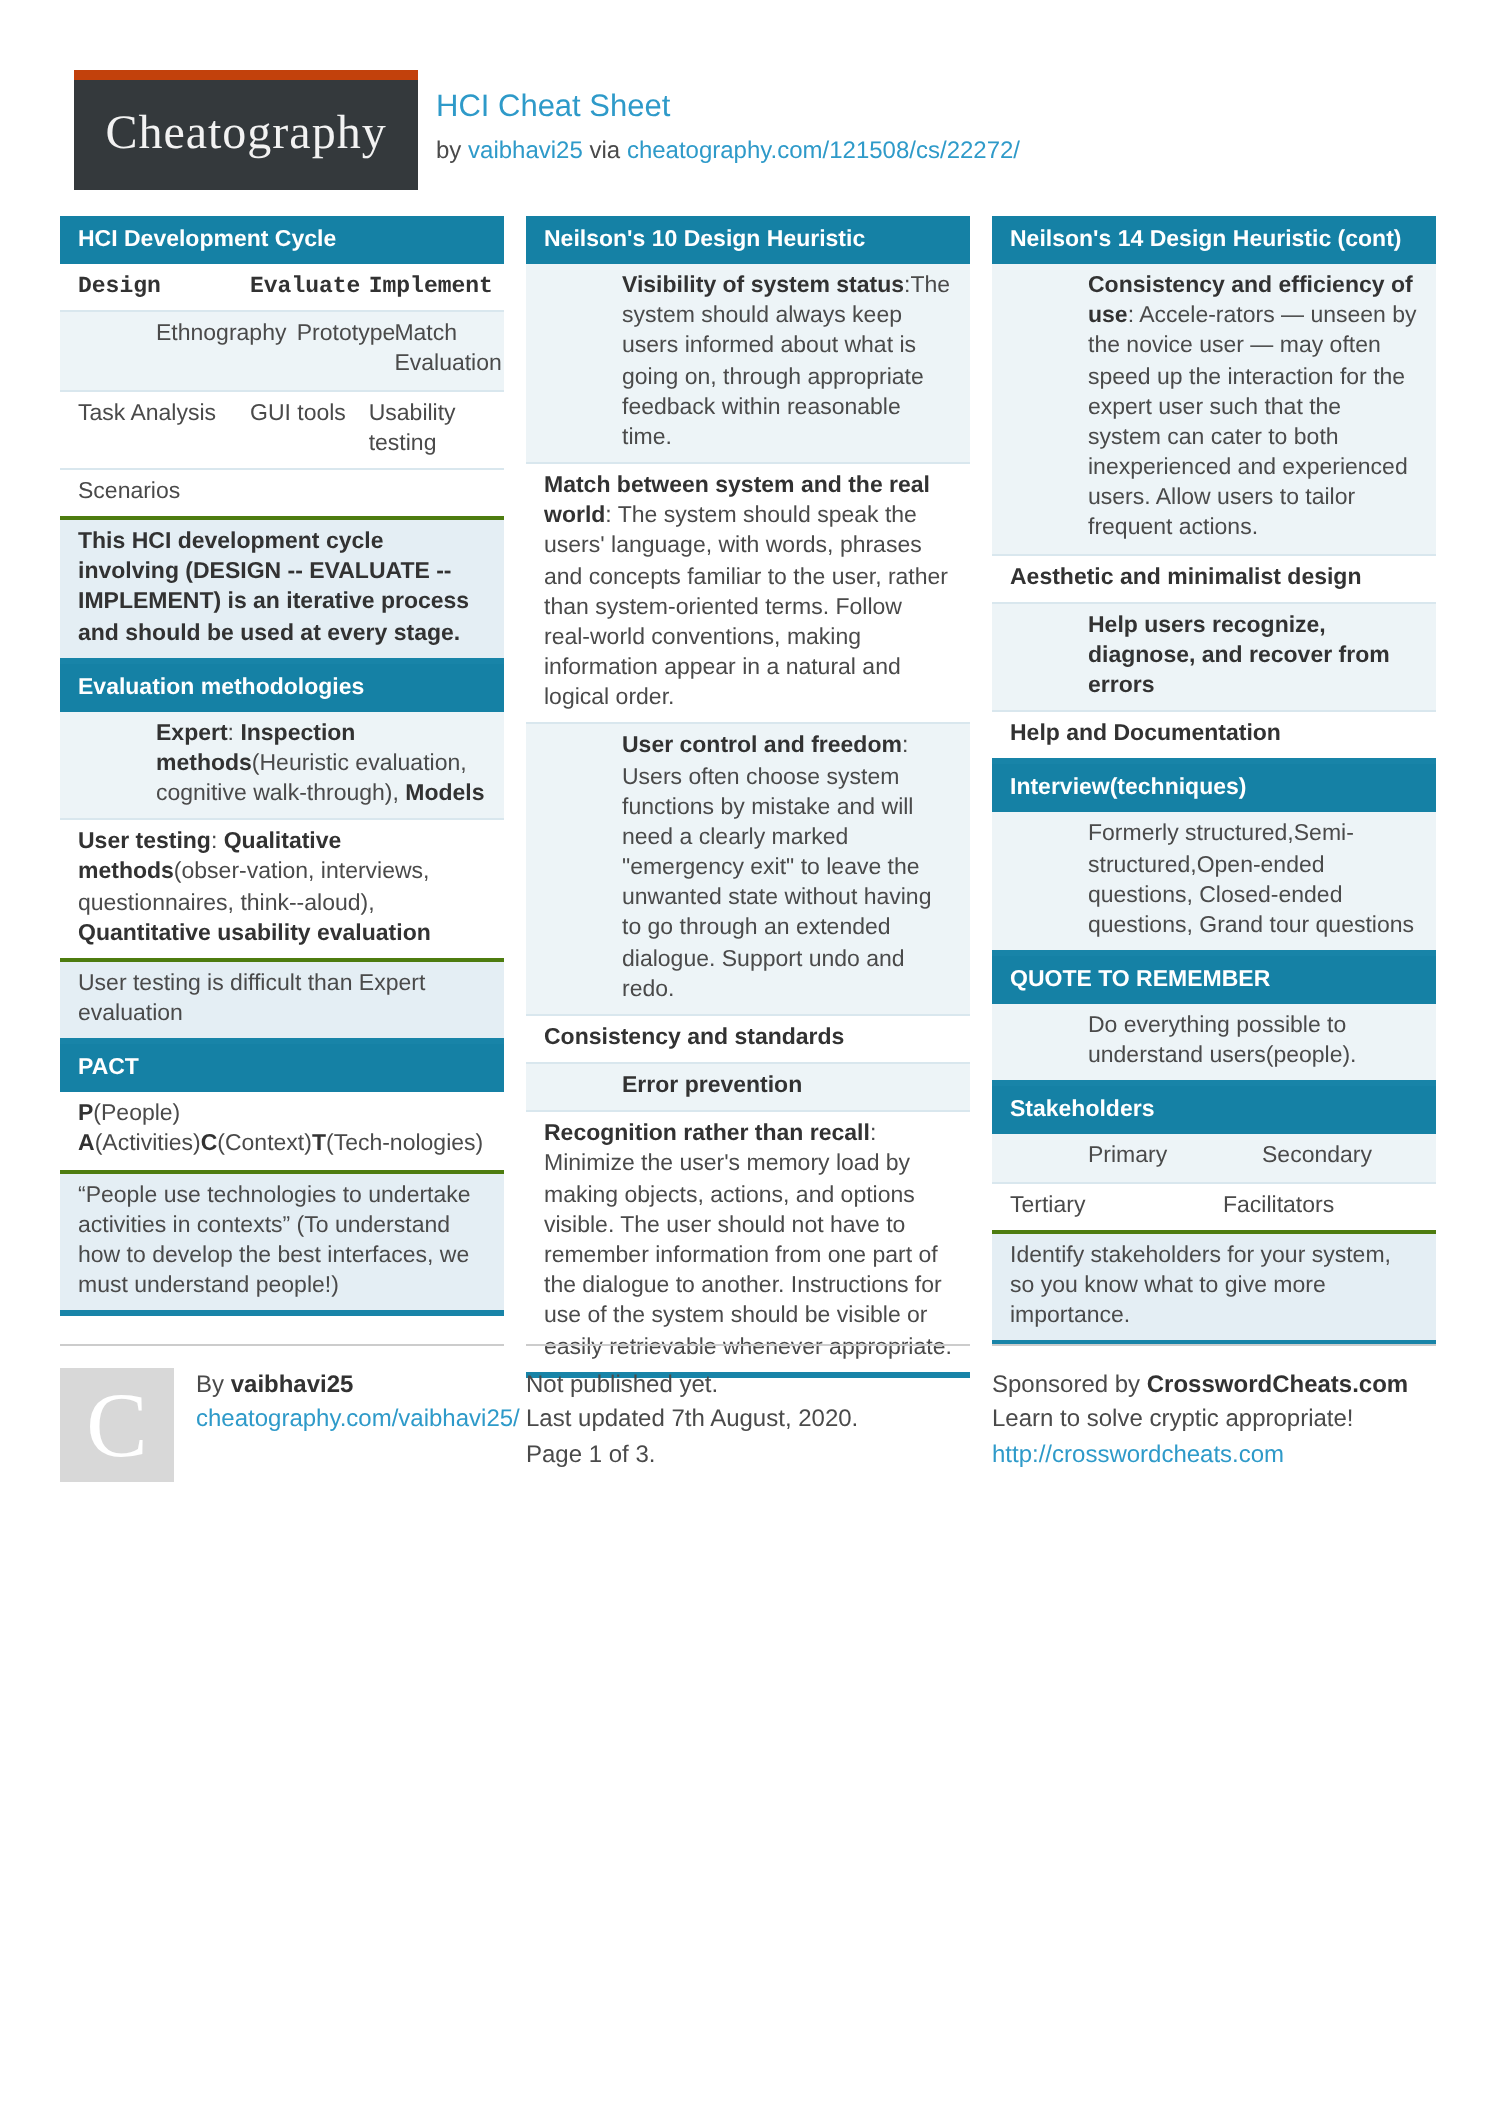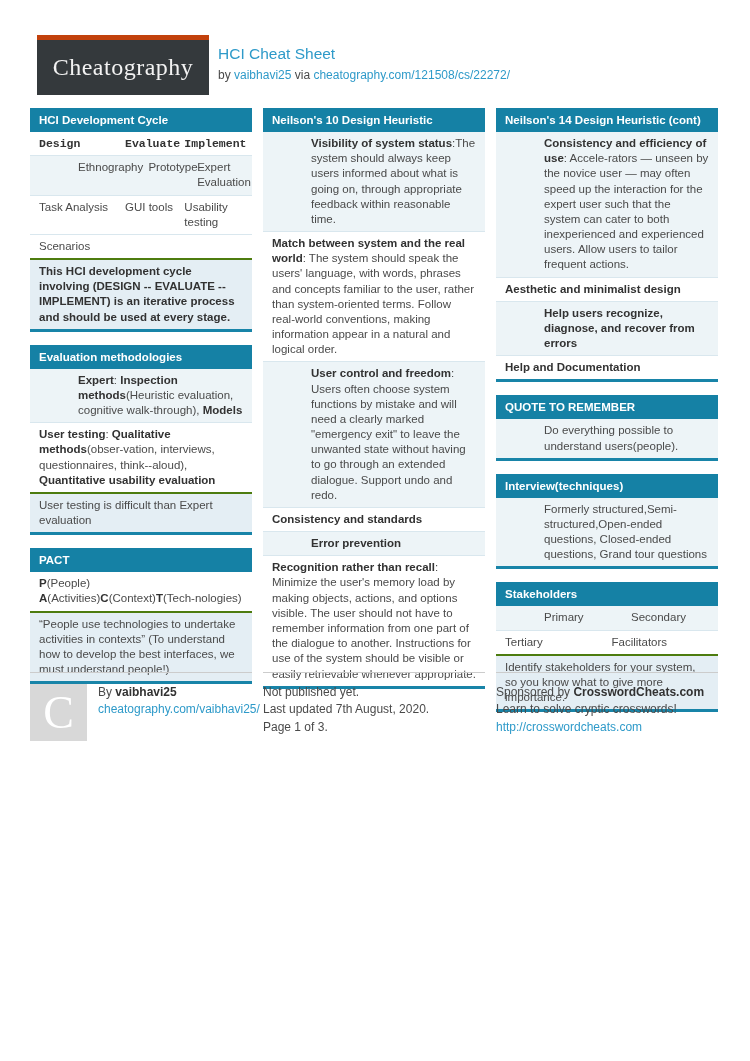--- a/index.html
+++ b/index.html
@@ -12,21 +12,21 @@
     background: #34393c; border-top: 5px solid #c2410c; display: flex; align-items: center; justify-content: center; }
   .logo-text { font-family: "Liberation Serif", serif; color: #f2f2f2; font-size: 24px; letter-spacing: 0.5px; }
   .title-block { position: absolute; left: 218px; top: 45px; }
   .page-title { color: #2e9ac9; font-size: 15.5px; margin-bottom: 5px; }
   .byline { font-size: 12px; color: #4a4a4a; }
   .byline a, .link { color: #2e9ac9; text-decoration: none; }
 
   
   .columns { position: absolute; left: 30px; top: 108px; display: flex; gap: 11px; }
   .column { width: 222px; display: flex; flex-direction: column; }
-  .box { border-bottom: 3px solid #1884a8; margin-bottom: 13px; background: #fff; }
+  .box { border-bottom: 3px solid #1884a8; background: #fff; }
   .box-header { background: #1581a5; color: #ffffff; font-weight: bold; font-size: 11.5px; padding: 6px 8px 6px 9px; }
   .row { padding: 4px 8px 4px 9px; font-size: 11.5px; line-height: 1.32; color: #4a4a4a; }
   .row + .row { border-top: 1px solid #d9e7ee; }
   .row.tint { background: #edf4f7; padding-left: 48px; }
   .row.cells { display: grid; column-gap: 4px; }
   .cell { min-width: 0; }
   .b { font-weight: bold; color: #323232; }
   .notes { border-top: 2px solid #4d7c0f; }
   .notes .row { background: #e4eef4; }
 
@@ -62,21 +62,21 @@
         <div class="box">
           <div class="box-header">HCI Development Cycle</div>
           <div class="row cells" style="grid-template-columns: 40% 27% 33%; font-family: Liberation Mono, monospace;">
             <div class="cell"><span class="b">Design</span></div>
             <div class="cell"><span class="b">Evaluate</span></div>
             <div class="cell"><span class="b">Implement</span></div>
           </div>
           <div class="row tint cells" style="grid-template-columns: 40% 27% 33%;">
             <div class="cell"><span>Ethnography</span></div>
             <div class="cell"><span>Prototype</span></div>
-            <div class="cell"><span>Expert Evaluation</span></div>
+            <div class="cell"><span>Match Evaluation</span></div>
           </div>
           <div class="row cells" style="grid-template-columns: 40% 27% 33%;">
             <div class="cell"><span>Task Analysis</span></div>
             <div class="cell"><span>GUI tools</span></div>
             <div class="cell"><span>Usability testing</span></div>
           </div>
           <div class="row"><span>Scenarios</span></div>
           <div class="notes">
             <div class="row"><span class="b">This HCI development cycle involving (DESIGN -- EVALUATE -- IMPLEMENT) is an iterative process and should be used at every stage.</span></div>
           </div>
@@ -110,26 +110,26 @@
       </div>
       <div class="column">
         <div class="box">
           <div class="box-header">Neilson's 14 Design Heuristic (cont)</div>
           <div class="row tint"><span class="b">Consistency and efficiency of use</span><span>: Accele-rators — unseen by the novice user — may often speed up the interaction for the expert user such that the system can cater to both inexperienced and experienced users. Allow users to tailor frequent actions.</span></div>
           <div class="row"><span class="b">Aesthetic and minimalist design</span></div>
           <div class="row tint"><span class="b">Help users recognize, diagnose, and recover from errors</span></div>
           <div class="row"><span class="b">Help and Documentation</span></div>
         </div>
         <div class="box">
+          <div class="box-header">Interview(techniques)</div>
+          <div class="row tint"><span>Formerly structured,Semi-structured,Open-ended questions, Closed-ended questions, Grand tour questions</span></div>
+        </div>
+        <div class="box">
           <div class="box-header">QUOTE TO REMEMBER</div>
           <div class="row tint"><span>Do everything possible to understand users(people).</span></div>
-        </div>
-        <div class="box">
-          <div class="box-header">Interview(techniques)</div>
-          <div class="row tint"><span>Formerly structured,Semi-structured,Open-ended questions, Closed-ended questions, Grand tour questions</span></div>
         </div>
         <div class="box">
           <div class="box-header">Stakeholders</div>
           <div class="row tint cells" style="grid-template-columns: 50% 50%;">
             <div class="cell"><span>Primary</span></div>
             <div class="cell"><span>Secondary</span></div>
           </div>
           <div class="row cells" style="grid-template-columns: 50% 50%;">
             <div class="cell"><span>Tertiary</span></div>
             <div class="cell"><span>Facilitators</span></div>
@@ -155,18 +155,18 @@
     </div>
     <div class="footer-col">
       <div>Not published yet.</div>
       <div>Last updated 7th August, 2020.</div>
       <div>Page 1 of 3.</div>
     </div>
     <div class="footer-col">
       <div>
         <span>Sponsored by </span><span class="b">CrosswordCheats.com</span>
       </div>
-      <div>Learn to solve cryptic crosswords!</div>
+      <div>Learn to solve cryptic appropriate!</div>
       <div><a class="link" href="#">http://crosswordcheats.com</a></div>
     </div>
   </div>
 
 </div>
 
 </body></html>

